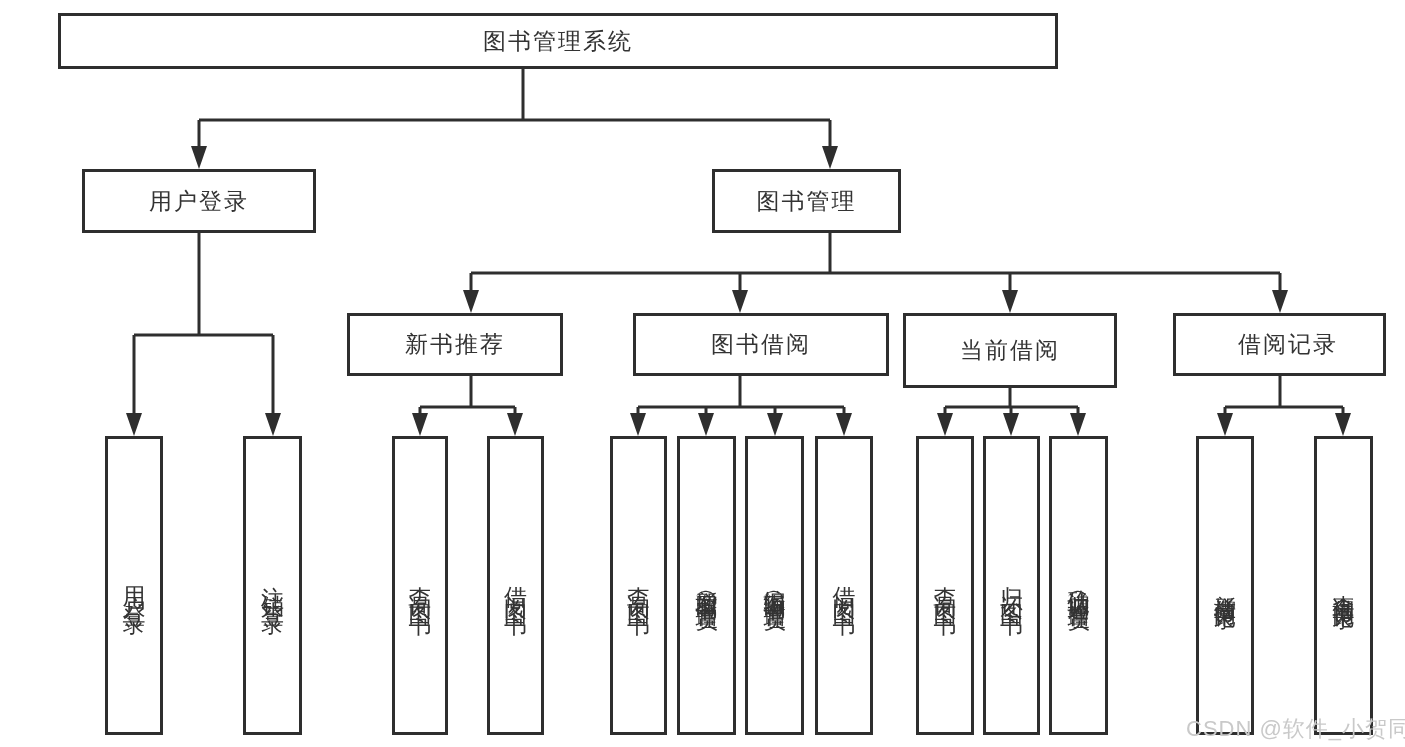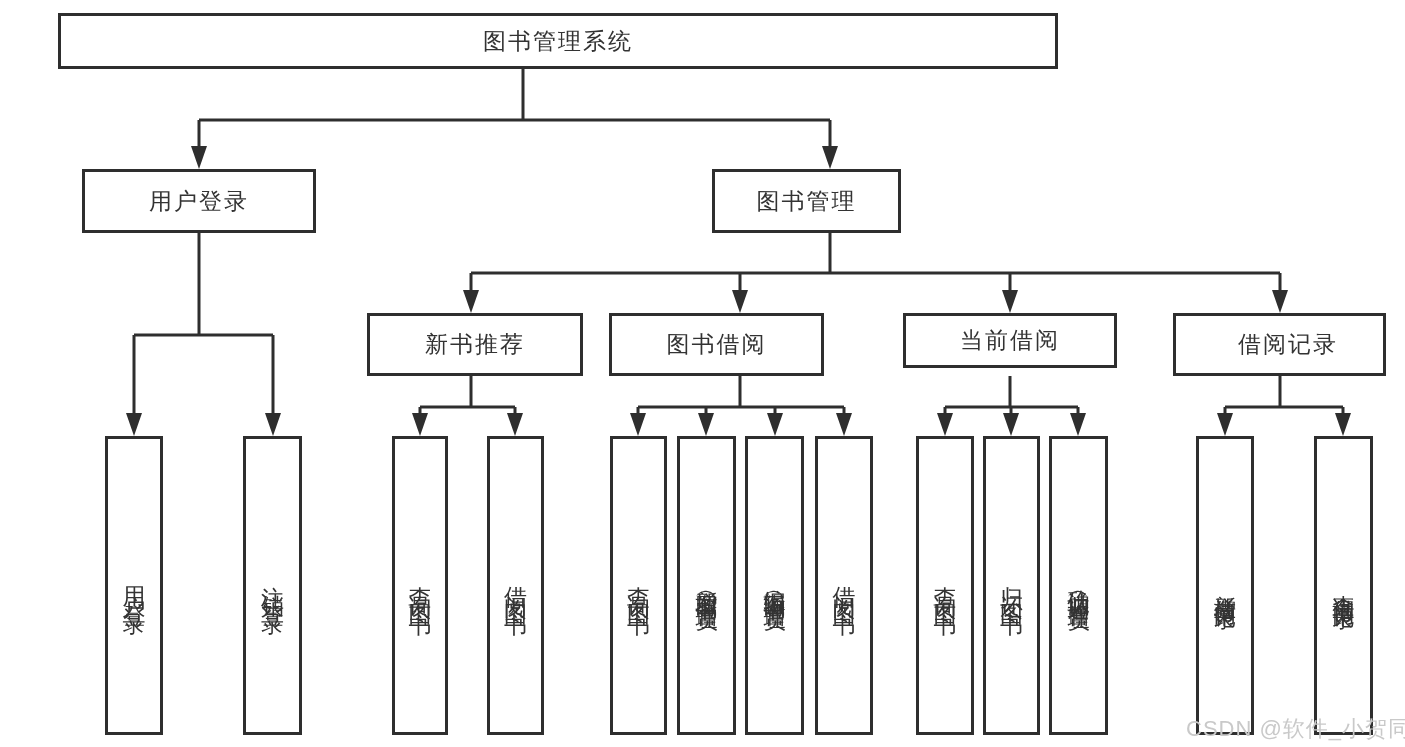--- a/index.html
+++ b/index.html
@@ -17,23 +17,23 @@
   .leaf { top:436px; height:299px; }
   .v {
     writing-mode:vertical-rl; text-orientation:mixed;
     letter-spacing:9px; line-height:1.0; font-size:23px;
   }
   .v.tight { letter-spacing:3px; font-size:22px; }
   
   #n-root        { left:22px;   top:13px;  width:1000px; height:56px;margin-left:36px; }
   #n-user-login  { left:82px;   top:169px; width:234px;  height:64px; }
   #n-book-mgmt   { left:712px;  top:169px; width:189px;  height:64px; }
-  #n-rec         { left:367px;  top:313px; width:216px;  height:63px; }
-  #n-borrow      { left:609px;  top:313px; width:215px;  height:63px; }
-  #n-current     { left:903px;  top:313px; width:214px;  height:55px; }
+  #n-rec         { left:347px;  top:313px; width:216px;  height:63px; }
+  #n-borrow      { left:633px;  top:313px; width:256px;  height:63px; }
+  #n-current     { left:903px;  top:313px; width:214px;  height:75px; }
   #n-record      { left:1173px; top:313px; width:213px;  height:63px;padding-left:17px; }
   
   #l-ul  { left:105px;  width:58px; }
   #l-lo  { left:243px;  width:59px; }
   #l-rq  { left:392px;  width:56px; }
   #l-rb  { left:487px;  width:57px; }
   #l-bq  { left:610px;  width:57px; }
   #l-ba  { left:677px;  width:59px; }
   #l-be  { left:745px;  width:59px; }
   #l-bb  { left:815px;  width:58px; }

